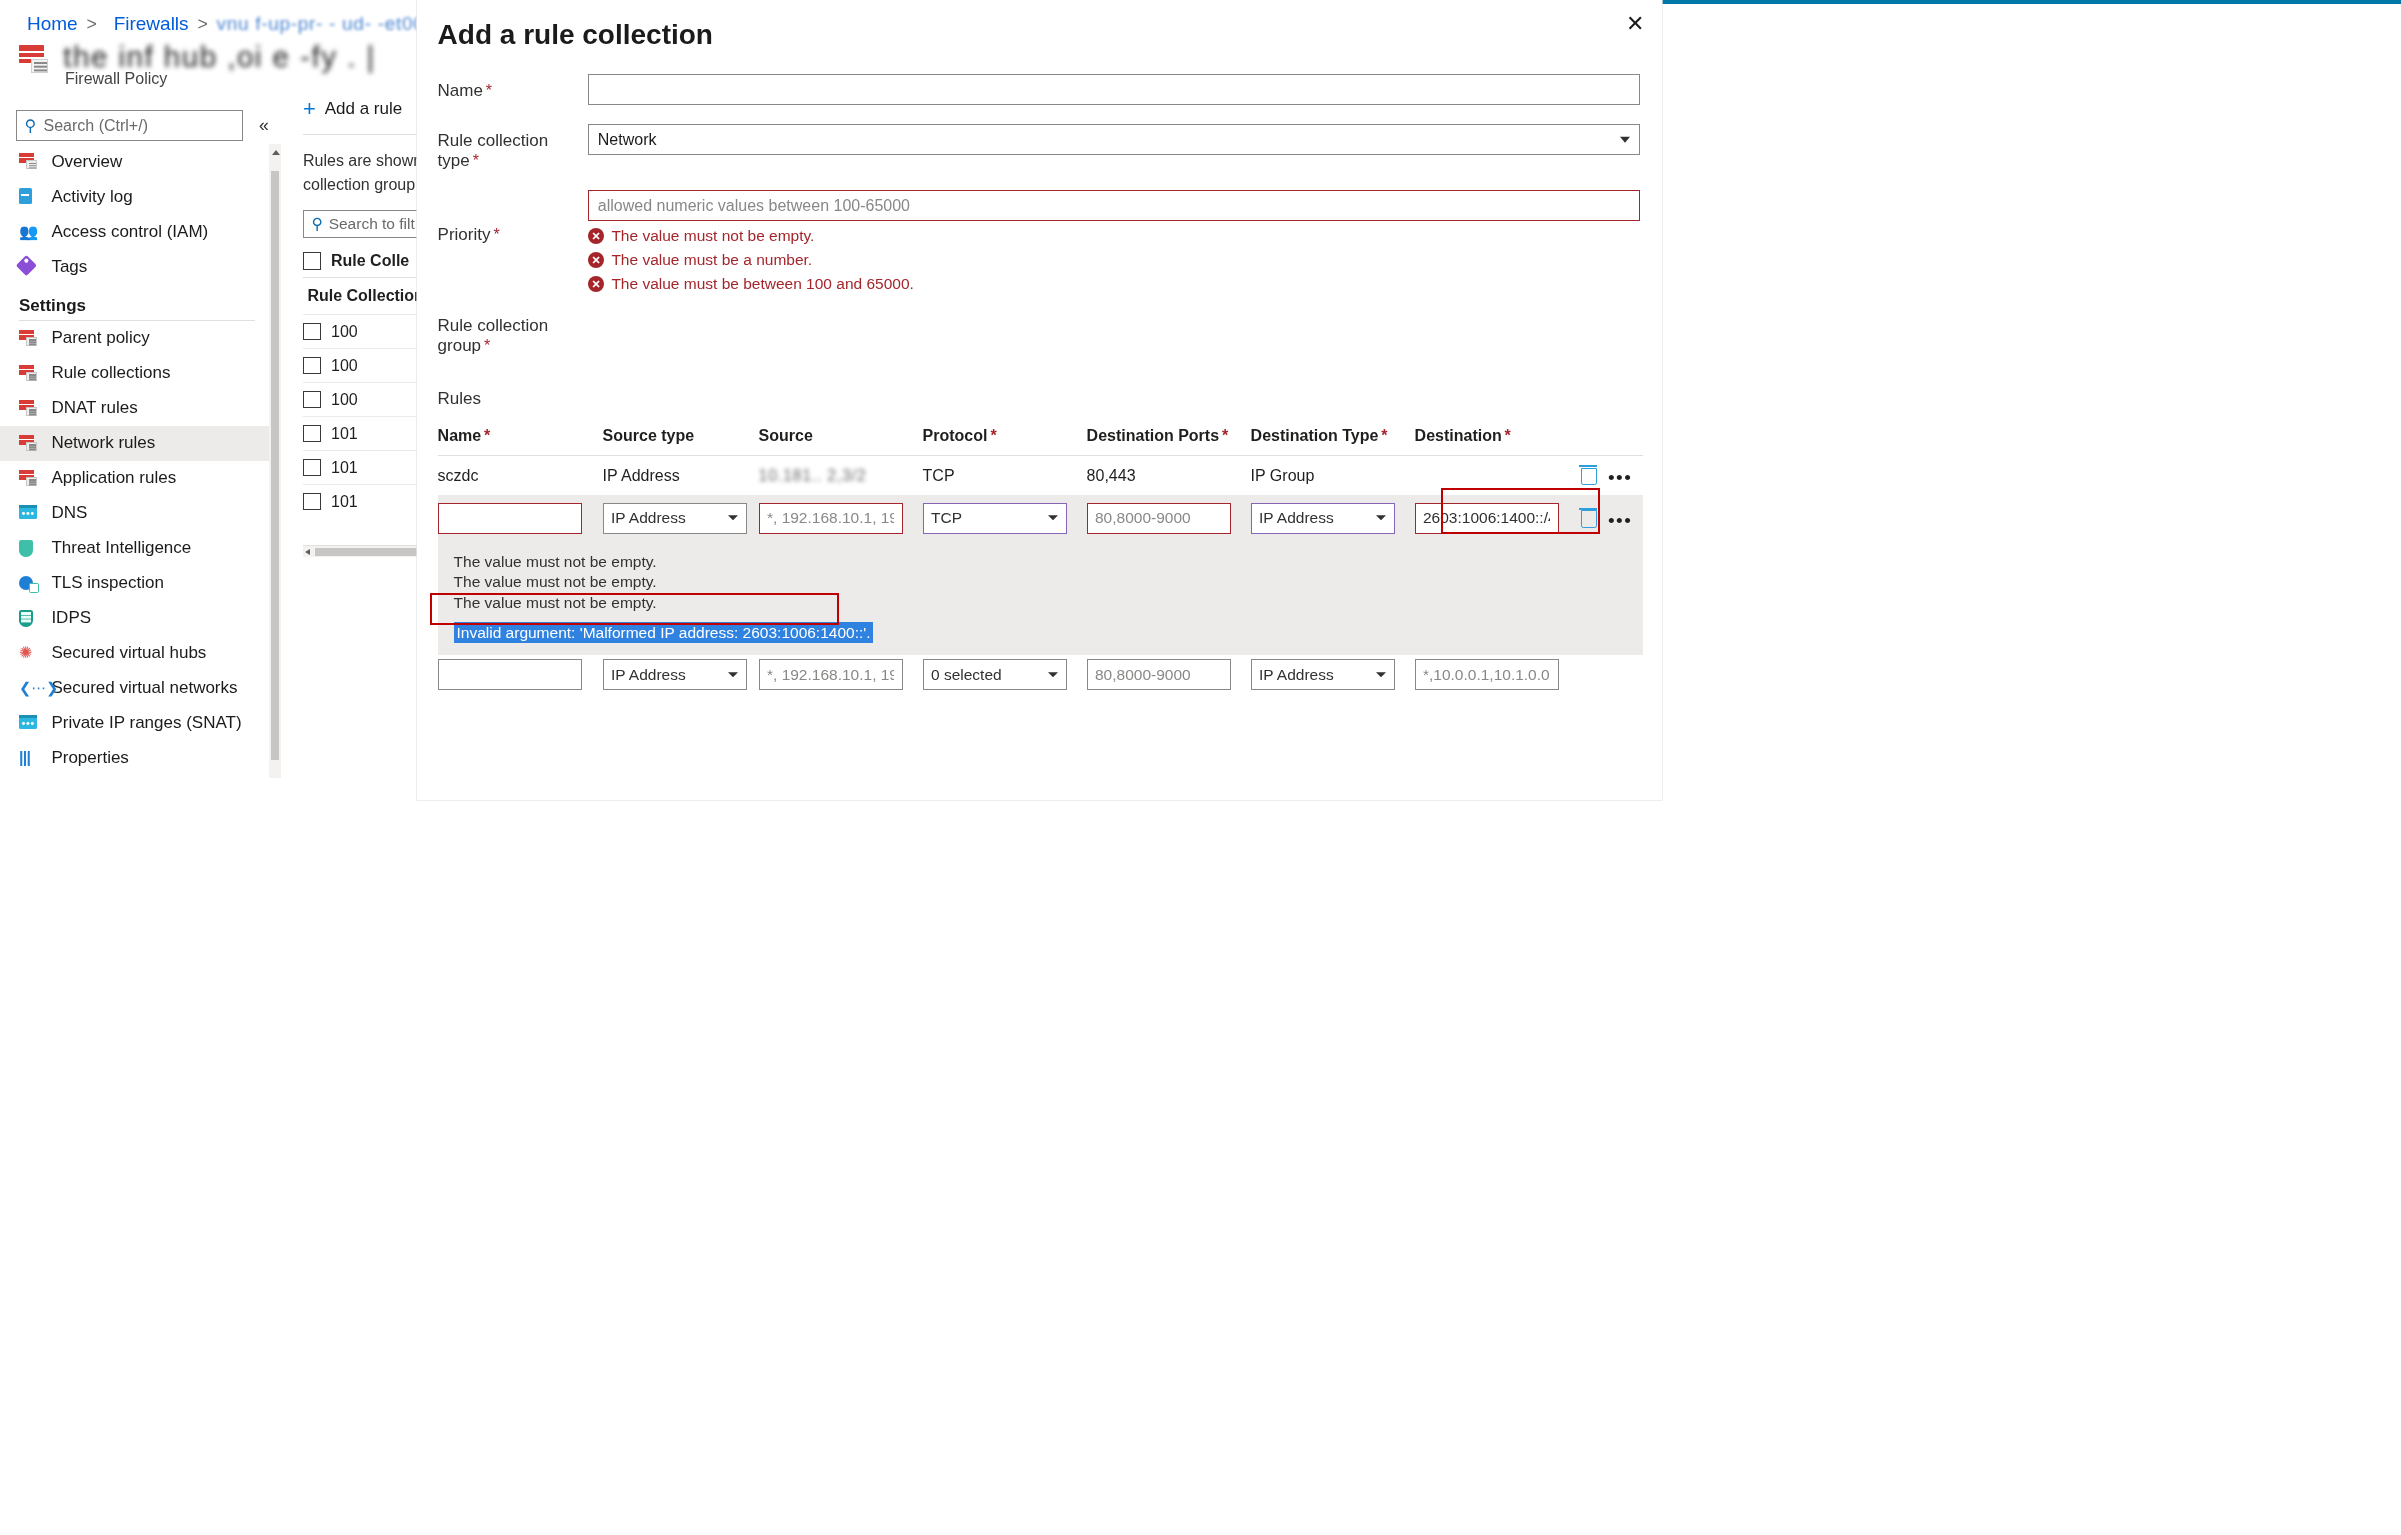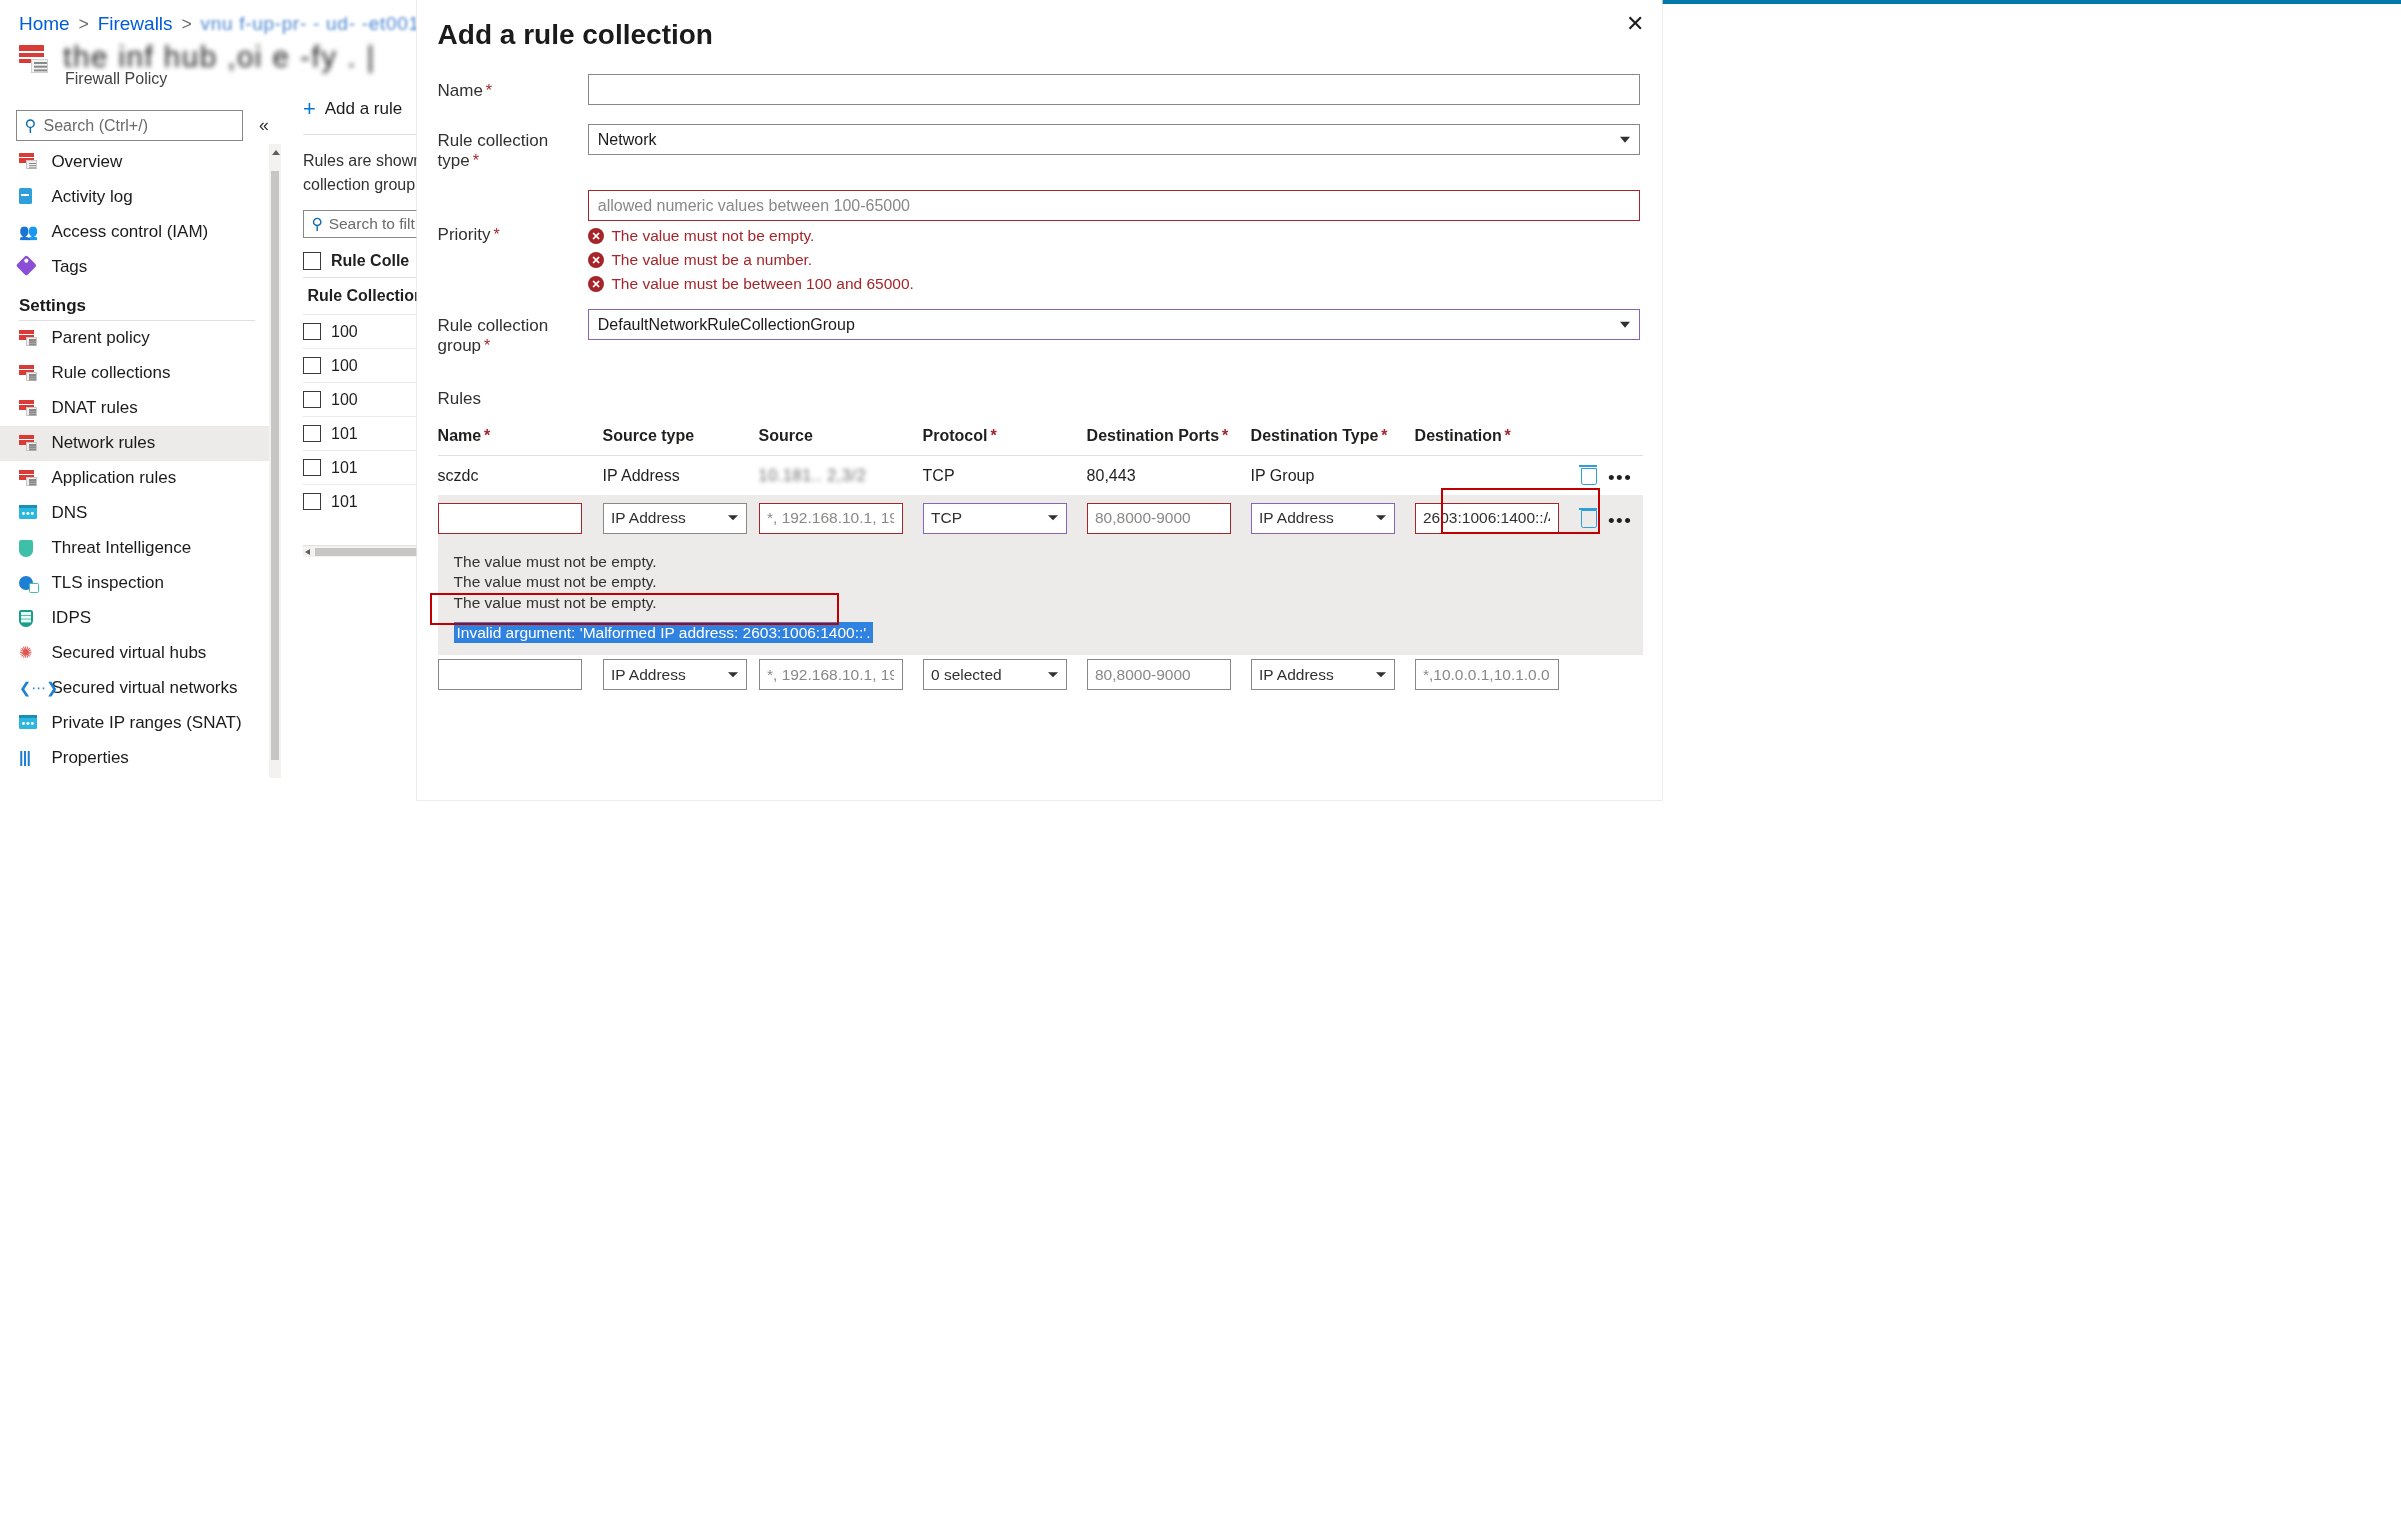--- a/index.html
+++ b/index.html
@@ -26,21 +26,21 @@
   .topbar-accent {
     position: absolute; left:0; top:0; width: 2401px; height: 3.7px;
     background: #0078a8;
   }
   .breadcrumb {
     position: absolute; left: 19px; top: 13.3px;
     font-size: 19px; color: #015cda;
     white-space: nowrap;
   }
   .breadcrumb .sep { color: #6b6b6b; margin: 0 8.8px; font-size: 17.7px; }
-  .breadcrumb .crumb { color: #015cda; }
+  .breadcrumb .crumb { color: #015cda; margin-left: 8px; }
   .breadcrumb .crumb-blur {
     color: #2a6fc9;
     filter: blur(1.6px);
     opacity: .85;
     letter-spacing: 0.7px;
   }
 
   .page-head {
     position: absolute; left: 19px; top: 38px;
     display: flex; align-items: flex-start; gap: 10.3px;
@@ -541,26 +541,20 @@
           <div class="errline">
             <span class="err-x">✕</span>
             <span>The value must be between 100 and 65000.</span>
           </div>
         </div>
       </div>
 
 
       <div class="frow">
         <div class="flabel"><span>Rule collection group</span><span class="req">*</span></div>
-        <div class="fctl">
-          <div class="sel violet">
-            <span>DefaultNetworkRuleCollectionGroup</span>
-            <span class="chev"></span>
-          </div>
-        </div>
       </div>
     </div>
 
     <div class="rules-label">Rules</div>
 
     <div class="grid">
 
       <div class="g-head">
         <div class="c-name"><span>Name</span><span class="req">*</span></div>
         <div class="c-srctype">Source type</div>

